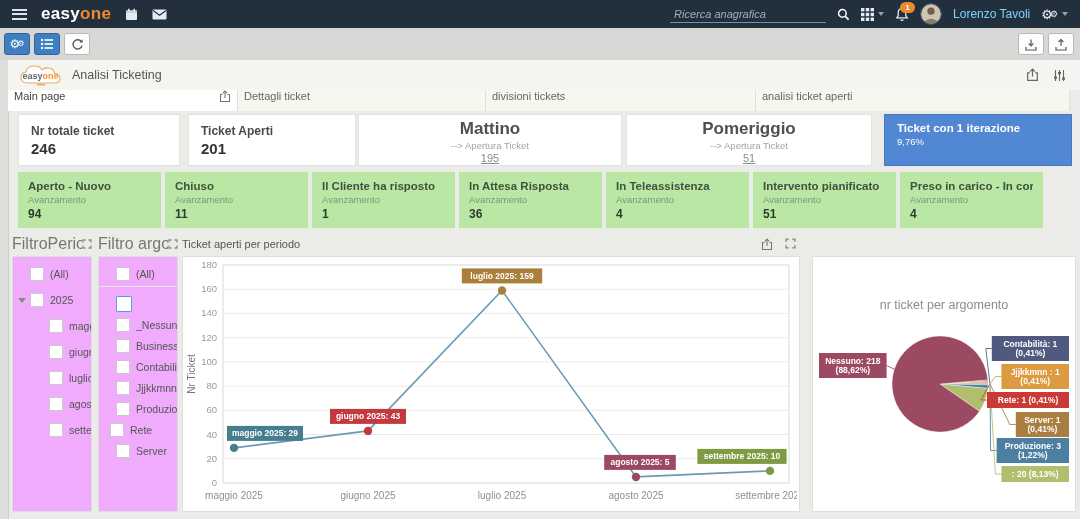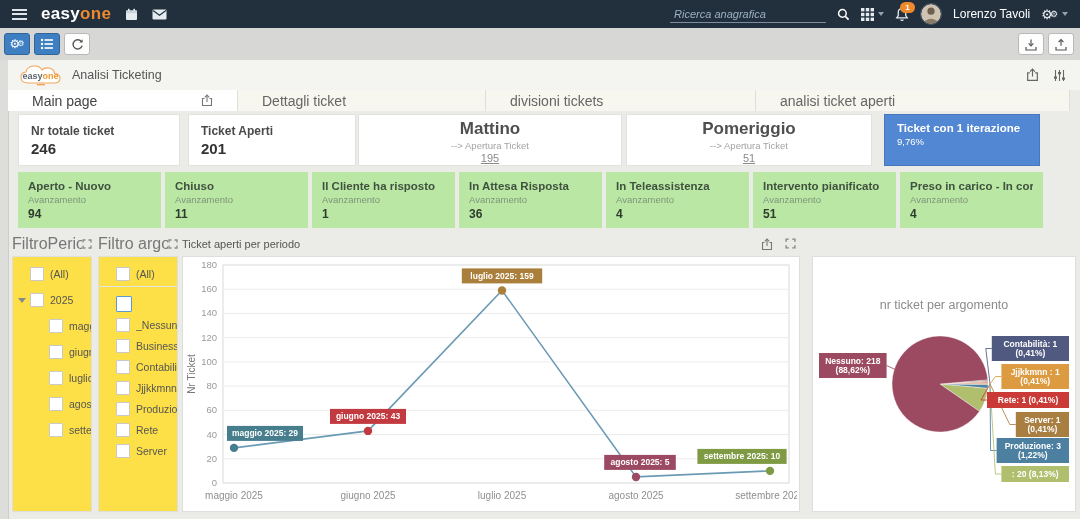--- a/index.html
+++ b/index.html
@@ -14,42 +14,42 @@
   .brand{font-size:17px;font-weight:bold;letter-spacing:.3px;cursor:pointer;}
   .brand .b1{color:#ffffff;}
   .brand .b2{color:var(--accent-orange,#ed8a2d);}
   .nav-ic{display:inline-flex;align-items:center;cursor:pointer;position:relative;}
   .nav-right{display:flex;align-items:center;gap:11px;padding-right:12px;}
   .nav-search{width:148px;background:transparent;border:none;outline:none;border-bottom:1px solid #7f8c9a;color:#d5dce2;font-size:11px;font-style:italic;font-family:"Liberation Sans",sans-serif;padding:2px 4px;}
   .nav-search::placeholder{color:#9db0c0;font-style:italic;}
   .caret{display:inline-block;width:0;height:0;border-left:3.5px solid transparent;border-right:3.5px solid transparent;border-top:4px solid #93a2b0;margin-left:4px;}
   .nbadge{position:absolute;top:-5px;right:-6px;min-width:11px;height:11px;border-radius:6px;background:var(--accent-orange,#ed8a2d);color:#fff;font-size:8px;font-weight:bold;display:flex;align-items:center;justify-content:center;padding:0 2px;}
   .avatar{width:20px;height:20px;border-radius:50%;overflow:hidden;display:inline-block;cursor:pointer;border:1px solid #44586b;}
-  .uname{color:#ffffff;font-size:12px;cursor:pointer;}
+  .uname{color:#7dd3fc;font-size:12px;cursor:pointer;}
   .gear-txt{color:#e8edf1;font-size:13px;line-height:13px;}
   .gear-txt.small{font-size:9px;margin-left:-3px;vertical-align:top;}
 
   
   .toolbar{position:absolute;left:0;top:28px;width:1080px;height:32px;background:#d7d7d5;border-bottom:1px solid #c2c2c0;display:flex;align-items:center;}
   .tb-btn{width:26px;height:22px;border-radius:3px;margin-left:4px;display:inline-flex;align-items:center;justify-content:center;cursor:pointer;padding:0;}
   .tb-btn.blue{background:var(--btn-blue,#3d7fc1);border:1px solid #326699;}
   .tb-btn.white{background:#fdfdfd;border:1px solid #b9b9b7;}
   .tb-right{margin-left:auto;padding-right:6px;display:flex;}
   .tb-gear{color:#fff;font-size:12px;line-height:12px;}
   .tb-gear.small{font-size:8px;margin-left:-3px;vertical-align:top;}
 
   
   .side-strip{position:absolute;left:0;top:60px;width:8px;height:459px;background:#dddddb;border-right:1px solid #cdcdcb;}
   .app-header{position:absolute;left:8px;top:60px;width:1072px;height:30px;background:#f4f4f1;display:flex;align-items:center;}
   .cloud-logo{margin-left:10px;display:inline-flex;}
   .page-title{font-size:12.5px;color:#555;margin-left:8px;}
   .ah-icons{margin-left:auto;margin-right:14px;display:flex;gap:14px;align-items:center;}
   .ah-icons span{cursor:pointer;display:inline-flex;}
   .tab-row{position:absolute;left:8px;top:90px;height:21px;display:flex;}
-  .tab{box-sizing:border-box;height:21px;background:#f7f6ef;border-right:1px solid #dededa;display:flex;align-items:center;padding:0 24px;font-size:14px;color:#666;cursor:pointer;}
+  .tab{box-sizing:border-box;height:21px;background:#f7f6ef;border-right:1px solid #dededa;display:flex;align-items:flex-start;padding:0 6px;font-size:11px;color:#666;cursor:pointer;}
   .tab.active{background:#ffffff;color:#444;}
   .tab-export{margin-left:auto;display:inline-flex;}
 
   
   .kpi-card{position:absolute;top:0;height:52px;box-sizing:border-box;background:#fff;border:1px solid #e2e2df;cursor:pointer;}
   .kpi-card.plain{padding:9px 12px;}
   .kpi-card.plain .kpi-title{font-size:12px;font-weight:bold;color:#4a4a4a;}
   .kpi-card.plain .kpi-value{font-size:15px;font-weight:bold;color:#333;margin-top:2px;}
   .kpi-card.center{text-align:center;padding-top:4px;}
   .kpi-card.center .kpi-title{font-size:17px;font-weight:bold;color:#4f4f4f;}
@@ -63,21 +63,21 @@
 
   .status-card{position:absolute;top:0;width:143px;height:56px;box-sizing:border-box;background:var(--status-green,#bae7a3);padding:8px 10px;cursor:pointer;}
   .status-title{font-size:11.5px;font-weight:bold;color:#3f513f;white-space:nowrap;overflow:hidden;}
   .status-label{font-size:9.5px;color:#7f957b;margin-top:2px;}
   .status-value{font-size:12px;font-weight:bold;color:#2e3c2e;margin-top:2px;}
 
   
   .filter-panel{position:absolute;top:234px;height:278px;}
   .filter-header{height:20px;display:flex;align-items:center;justify-content:space-between;font-size:16px;color:#777;}
   .filter-title{white-space:nowrap;overflow:hidden;}
-  .panel-box{position:absolute;top:22px;left:0;right:0;bottom:0;background:#fde047;border:1px solid #dedede;box-sizing:border-box;padding-top:8px;overflow:hidden;}
+  .panel-box{position:absolute;top:22px;left:0;right:0;bottom:0;background:#f0abfc;border:1px solid #dedede;box-sizing:border-box;padding-top:8px;overflow:hidden;}
   .filter-row{position:relative;display:flex;align-items:center;font-size:10.5px;color:#555;cursor:pointer;}
   .cbx{display:inline-block;width:12px;height:12px;border:1px solid #c9c9c9;background:#fff;border-radius:1px;margin-right:6px;flex:0 0 auto;}
   .cbx.hl{width:14px;height:14px;border:1px solid #5b9bd5;}
   .cbx-label{white-space:nowrap;overflow:hidden;}
   .tree-caret{position:absolute;left:5px;top:50%;margin-top:-2px;width:0;height:0;border-left:4px solid transparent;border-right:4px solid transparent;border-top:5px solid #888;}
   .filter-sep{height:1px;background:#e4e4e4;margin:4px 0 8px 0;}
 
   .chart-panel{position:absolute;top:234px;}
   .chart-header{height:20px;display:flex;align-items:center;font-size:11px;color:#555;}
   .ph-icons{margin-left:auto;display:flex;gap:12px;margin-right:4px;}
@@ -286,21 +286,21 @@
       <div class="kpi-card center" style="left: 358px; width: 264px;">
         <div class="kpi-title">Mattino</div>
         <div class="kpi-sub">--&gt; Apertura Ticket</div>
         <div class="kpi-value"><span>195</span></div>
       </div>
       <div class="kpi-card center" style="left: 626px; width: 246px;">
         <div class="kpi-title">Pomeriggio</div>
         <div class="kpi-sub">--&gt; Apertura Ticket</div>
         <div class="kpi-value"><span>51</span></div>
       </div>
-      <div class="kpi-card highlight" style="left: 884px; width: 156px;">
+      <div class="kpi-card highlight" style="left: 884px; width: 188px;">
         <div class="kpi-title">Ticket con 1 iterazione</div>
         <div class="kpi-percent">9,76%</div>
       </div>
     </div>
 
   <div id="statusRow" style="position:absolute;left:0;top:172px;width:1080px;height:56px;">
       <div class="status-card" style="left: 18px;">
         <div class="status-title">Aperto - Nuovo</div>
         <div class="status-label">Avanzamento</div>
         <div class="status-value">94</div>
@@ -412,21 +412,21 @@
             <span class="cbx-label">Contabilità</span>
           </div>
           <div class="filter-row" style="margin-bottom: 4px; padding-left: 17px; min-height: 17px;">
             <span class="cbx"></span>
             <span class="cbx-label">Jjjkkmnn</span>
           </div>
           <div class="filter-row" style="margin-bottom: 4px; padding-left: 17px; min-height: 17px;">
             <span class="cbx"></span>
             <span class="cbx-label">Produzione</span>
           </div>
-          <div class="filter-row" style="margin-bottom: 4px; padding-left: 17px; min-height: 17px;">
+          <div class="filter-row" style="margin-bottom: 4px; padding-left: 11px; min-height: 17px;">
             <span class="cbx"></span>
             <span class="cbx-label">Rete</span>
           </div>
           <div class="filter-row" style="margin-bottom: 4px; padding-left: 17px; min-height: 17px;">
             <span class="cbx"></span>
             <span class="cbx-label">Server</span>
           </div>
         </div>
       </div>
     </div>

